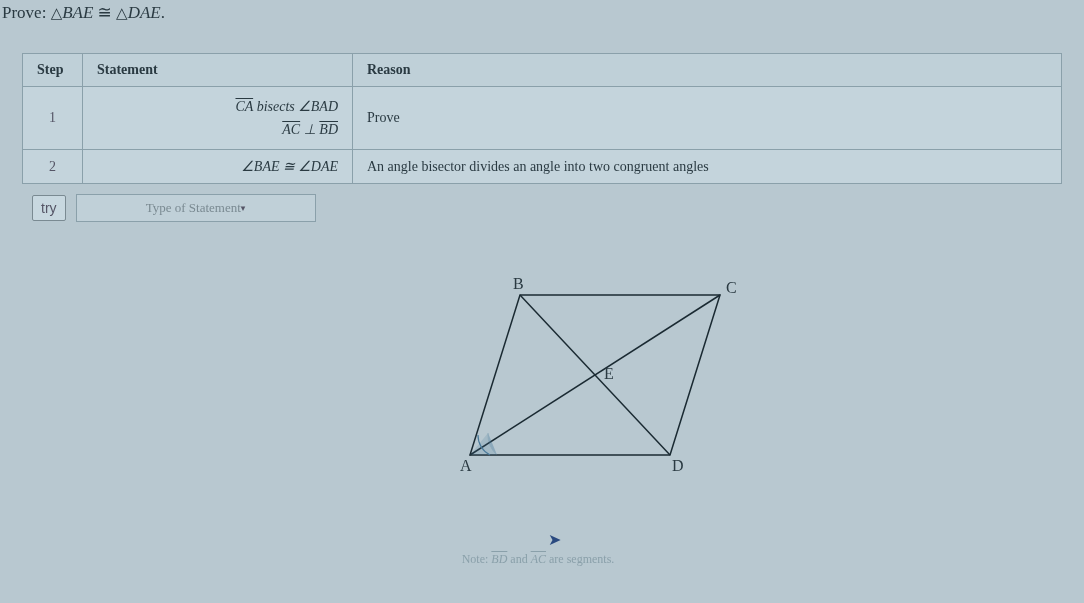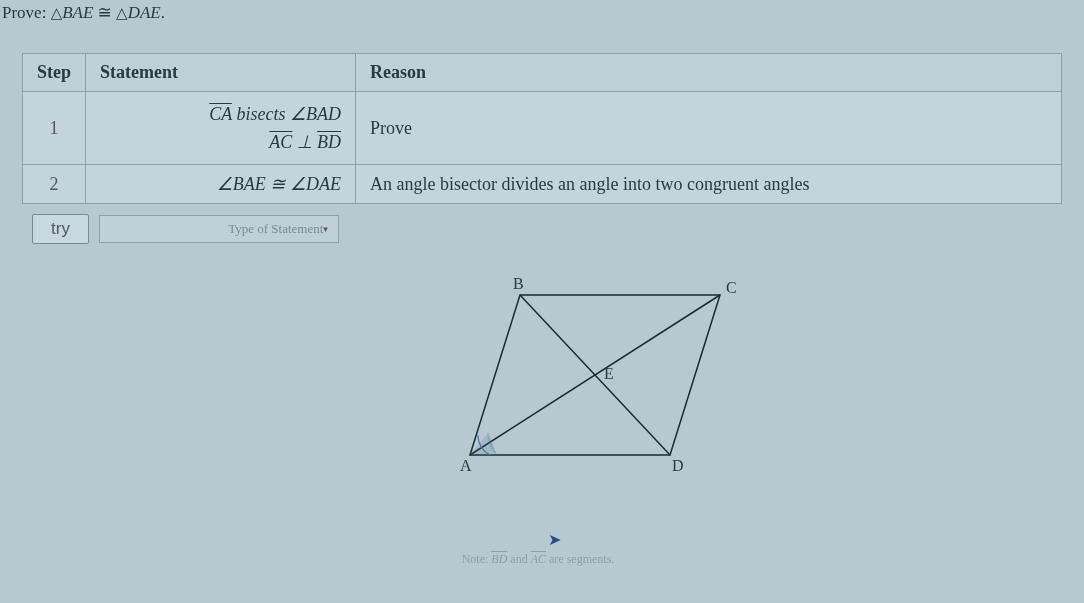--- a/index.html
+++ b/index.html
@@ -20,21 +20,21 @@
     .proof-table {
       margin: 30px 0 0 22px;
       border-collapse: collapse;
       width: 1040px;
       background: #c4d4dc;
     }
     .proof-table th, .proof-table td {
       border: 1px solid #8aa0aa;
       padding: 8px 14px;
       text-align: left;
-      font-size: 18px;
+      font-size: 14px;
       vertical-align: middle;
     }
     .proof-table th {
       font-weight: bold;
       background: #bfd0d8;
     }
     .col-step { width: 60px; text-align: center; }
     .col-statement { width: 270px; text-align: center; }
     .col-reason { width: auto; font-family: Liberation Serif, serif; }
     .proof-table td.col-step { text-align: center; color: #556; }
@@ -44,35 +44,35 @@
     .input-row {
       margin: 10px 0 0 32px;
       display: flex;
       gap: 10px;
       align-items: center;
     }
     .try-btn {
       border: 1px solid #7a8a92;
       background: #c8d8e0;
       color: #556;
-      font-size: 17px;
-      padding: 4px 18px;
+      font-size: 14px;
+      padding: 4px 8px;
       border-radius: 2px;
       cursor: pointer;
       text-align: right;
     }
     .type-select {
       border: 1px solid #8aa0aa;
       background: #c0d0d8;
       color: #7a8a92;
       font-size: 13px;
       padding: 5px 10px;
       width: 240px;
       display: flex;
-      justify-content: flex-end;
+      justify-content: center;
       align-items: center;
       cursor: pointer;
     }
     .chevron {
       font-size: 9px;
       color: #556;
     }
     .figure-area {
       position: absolute;
       left: 400px;

